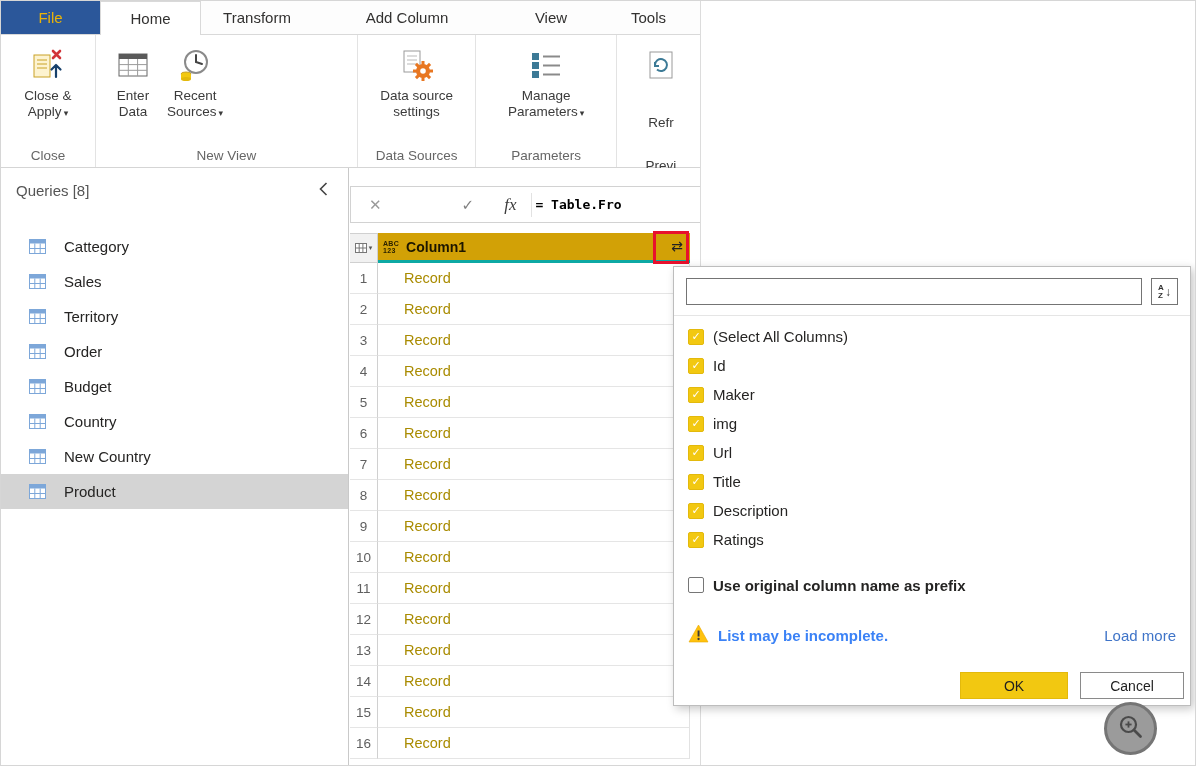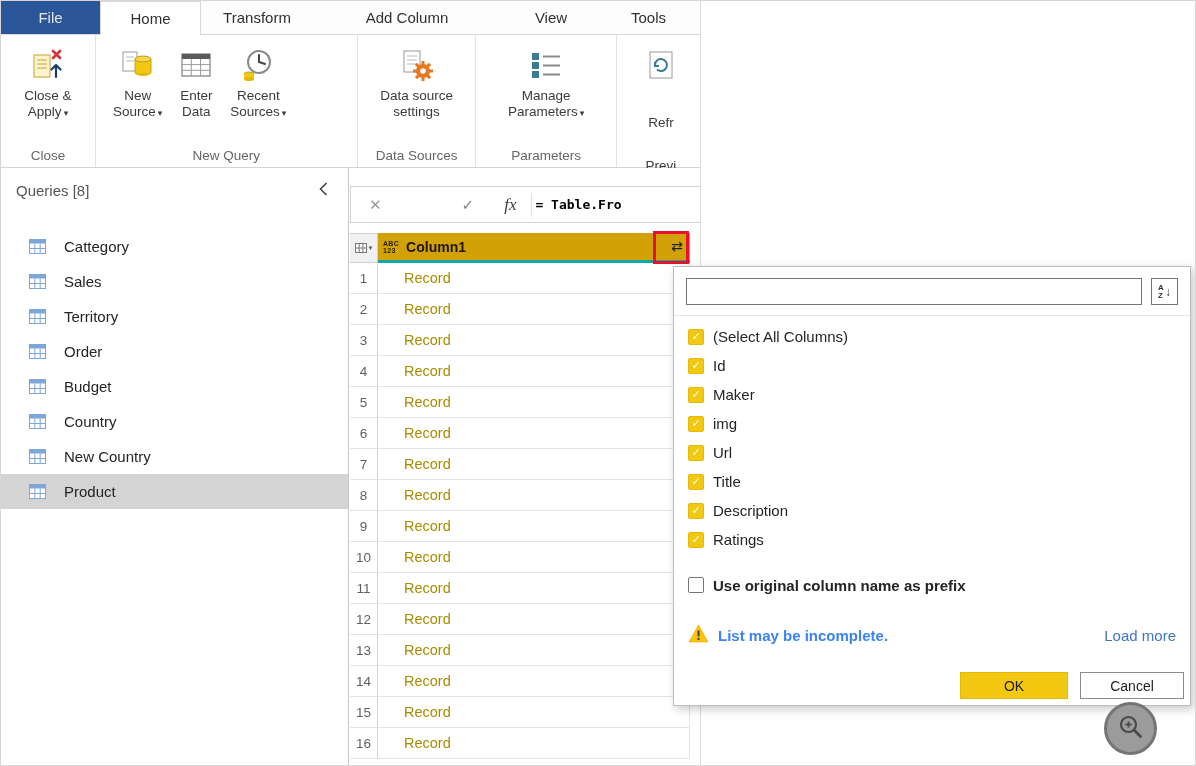--- a/index.html
+++ b/index.html
@@ -9,21 +9,21 @@
           overflow:hidden; border:1px solid #d6d6d6; }
 
   
   .app{ position:absolute; left:0; top:0; width:700px; height:766px; background:#fff;
         border-right:1px solid #dcdcdc; overflow:hidden; }
 
   
   .tabbar{ position:absolute; left:0; top:0; width:700px; height:34px; display:flex;
            background:#fdfdfd; border-bottom:1px solid #d9d9d9; }
   .tab{ display:flex; align-items:center; justify-content:center; font-size:15px; color:#323130; }
-  .tab-file{ width:99px; background:#2B579A; color:#e5e5e5; }
+  .tab-file{ width:99px; background:#2B579A; color:#eab308; }
   .tab-home{ width:101px; background:#fff; border:1px solid #d9d9d9; border-bottom:none; position:relative; }
   .tab-home::after{ content:""; position:absolute; left:0; right:0; bottom:-1px; height:1px; background:#fff; }
   .tab-transform{ width:112px; }
   .tab-addcol{ width:188px; }
   .tab-view{ width:100px; }
   .tab-tools{ width:95px; }
 
   
   .ribbon{ position:absolute; left:0; top:34px; width:700px; height:133px; background:#fff;
            border-bottom:1px solid #d5d5d5; display:flex; }
@@ -147,36 +147,20 @@
           <span>Close &amp;</span>
           <span><span>Apply</span><span class="caret">▾</span></span>
         </div>
         <div class="rgroup-label">Close</div>
       </div>
 
       <div class="rgroup g-newquery">
         <div class="bigbtn">
           <span class="ricon">
             <svg width="38" height="38" viewBox="0 0 38 38">
-              <rect x="4" y="6" width="14" height="19" fill="#fff" stroke="#9a9a9a"></rect>
-              <line x1="7" y1="11" x2="15" y2="11" stroke="#b9b9b9"></line>
-              <line x1="7" y1="15" x2="15" y2="15" stroke="#b9b9b9"></line>
-              <ellipse cx="24" cy="27" rx="8" ry="3" fill="#E3B90C"></ellipse>
-              <rect x="16" y="13" width="16" height="14" fill="#F2C811"></rect>
-              <ellipse cx="24" cy="13" rx="8" ry="3" fill="#F7D salt"></ellipse>
-              <ellipse cx="24" cy="13" rx="8" ry="3" fill="#F7D64A" stroke="#C9A227"></ellipse>
-              <path d="M16 13 v14 M32 13 v14" stroke="#C9A227" fill="none"></path>
-            </svg>
-          </span>
-          <span>New</span>
-          <span><span>Source</span><span class="caret">▾</span></span>
-        </div>
-        <div class="bigbtn">
-          <span class="ricon">
-            <svg width="38" height="38" viewBox="0 0 38 38">
               <rect x="5" y="8" width="28" height="22" fill="#fff" stroke="#666"></rect>
               <rect x="5" y="8" width="28" height="5" fill="#5a5a5a"></rect>
               <line x1="14.3" y1="13" x2="14.3" y2="30" stroke="#9a9a9a"></line>
               <line x1="23.6" y1="13" x2="23.6" y2="30" stroke="#9a9a9a"></line>
               <line x1="5" y1="18.6" x2="33" y2="18.6" stroke="#9a9a9a"></line>
               <line x1="5" y1="24.3" x2="33" y2="24.3" stroke="#9a9a9a"></line>
             </svg>
           </span>
           <span>Enter</span>
           <span>Data</span>
@@ -187,21 +171,21 @@
               <circle cx="20" cy="16" r="11" fill="#fff" stroke="#8a8a8a" stroke-width="2"></circle>
               <path d="M20 9 L20 16 L26 18" stroke="#444" stroke-width="2" fill="none" stroke-linecap="round"></path>
               <ellipse cx="10" cy="28" rx="5" ry="2" fill="#F2C811" stroke="#C9A227"></ellipse>
               <rect x="5" y="28" width="10" height="5" fill="#F2C811"></rect>
               <ellipse cx="10" cy="33" rx="5" ry="2" fill="#E3B90C"></ellipse>
             </svg>
           </span>
           <span>Recent</span>
           <span><span>Sources</span><span class="caret">▾</span></span>
         </div>
-        <div class="rgroup-label">New Query</div>
+        <div class="rgroup-label">New View</div>
       </div>
 
       <div class="rgroup g-datasources">
         <div class="bigbtn">
           <span class="ricon">
             <svg width="38" height="38" viewBox="0 0 38 38">
               <rect x="6" y="5" width="16" height="21" fill="#fff" stroke="#9a9a9a"></rect>
               <line x1="9" y1="10" x2="19" y2="10" stroke="#b9b9b9"></line>
               <line x1="9" y1="14" x2="19" y2="14" stroke="#b9b9b9"></line>
               <line x1="9" y1="18" x2="19" y2="18" stroke="#b9b9b9"></line>

